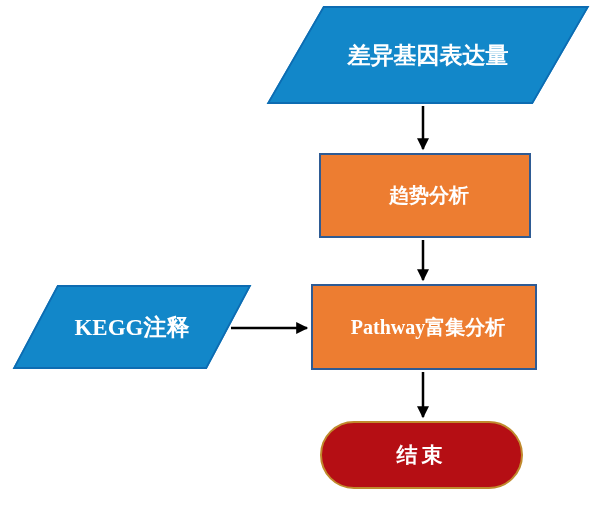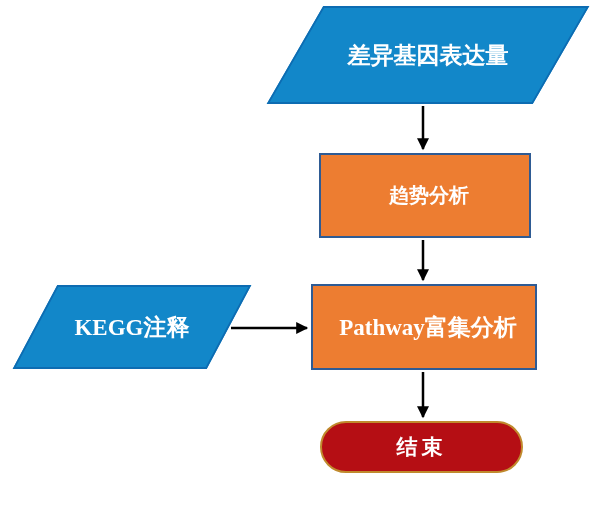--- a/index.html
+++ b/index.html
@@ -51,22 +51,22 @@
     padding-left: 8px;
   }
   .terminator {
     background: #B50E14;
     border: 2px solid #C08A2D;
     border-radius: 34px;
   }
   #node-dge { left: 295px; top: 6px; width: 266px; height: 98px; font-size: 23px; }
   #node-stem { left: 319px; top: 153px; width: 212px; height: 85px; font-size: 20px; line-height: 33px; }
   #node-kegg { left: 35px; top: 285px; width: 194px; height: 84px; font-size: 23px; }
-  #node-pathway { left: 311px; top: 284px; width: 226px; height: 86px; font-size: 23px; }
-  #node-end { left: 320px; top: 421px; width: 203px; height: 52px; font-size: 21px; letter-spacing: 4px; align-items: center; }
+  #node-pathway { left: 311px; top: 284px; width: 226px; height: 86px; font-size: 20px; }
+  #node-end { left: 320px; top: 421px; width: 203px; height: 68px; font-size: 21px; letter-spacing: 4px; align-items: center; }
   .node-label { white-space: nowrap; }
 </style>
 </head>
 <body>
 
 <div id="canvas">
 
   <svg id="connector-layer" viewBox="0 0 614 525" xmlns="http://www.w3.org/2000/svg">
     <defs>
       <marker id="ah" viewBox="0 0 10 10" refX="9" refY="5" markerWidth="14" markerHeight="12" markerUnits="userSpaceOnUse" orient="auto">

